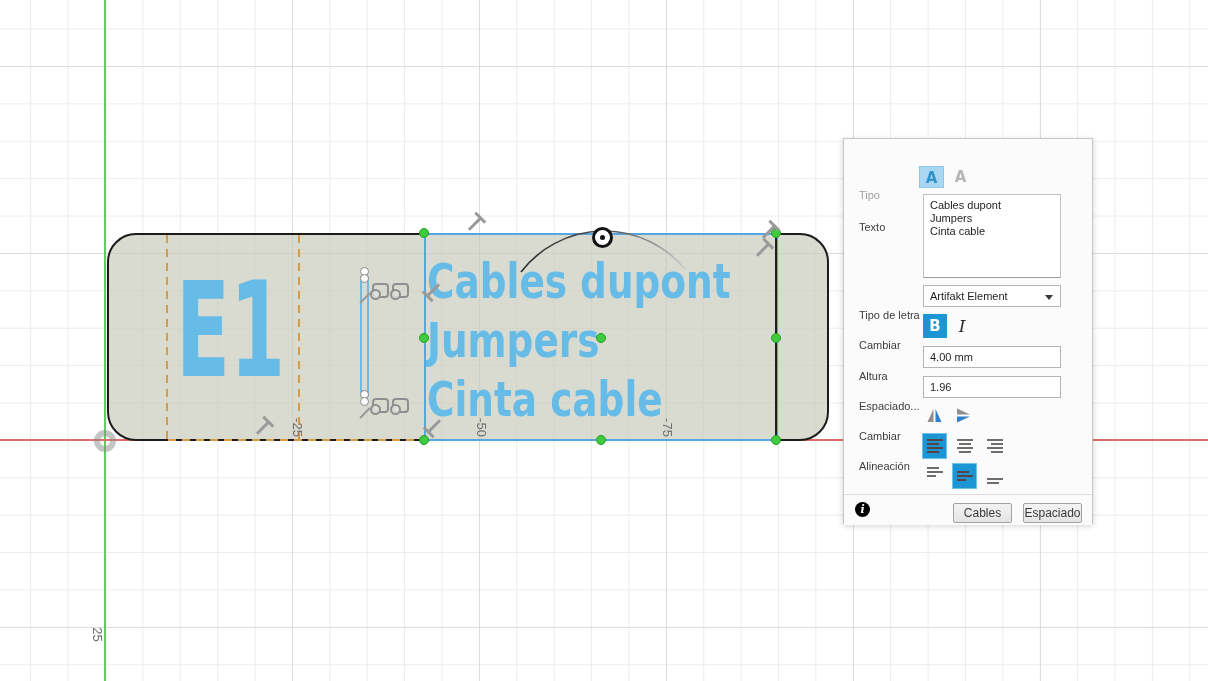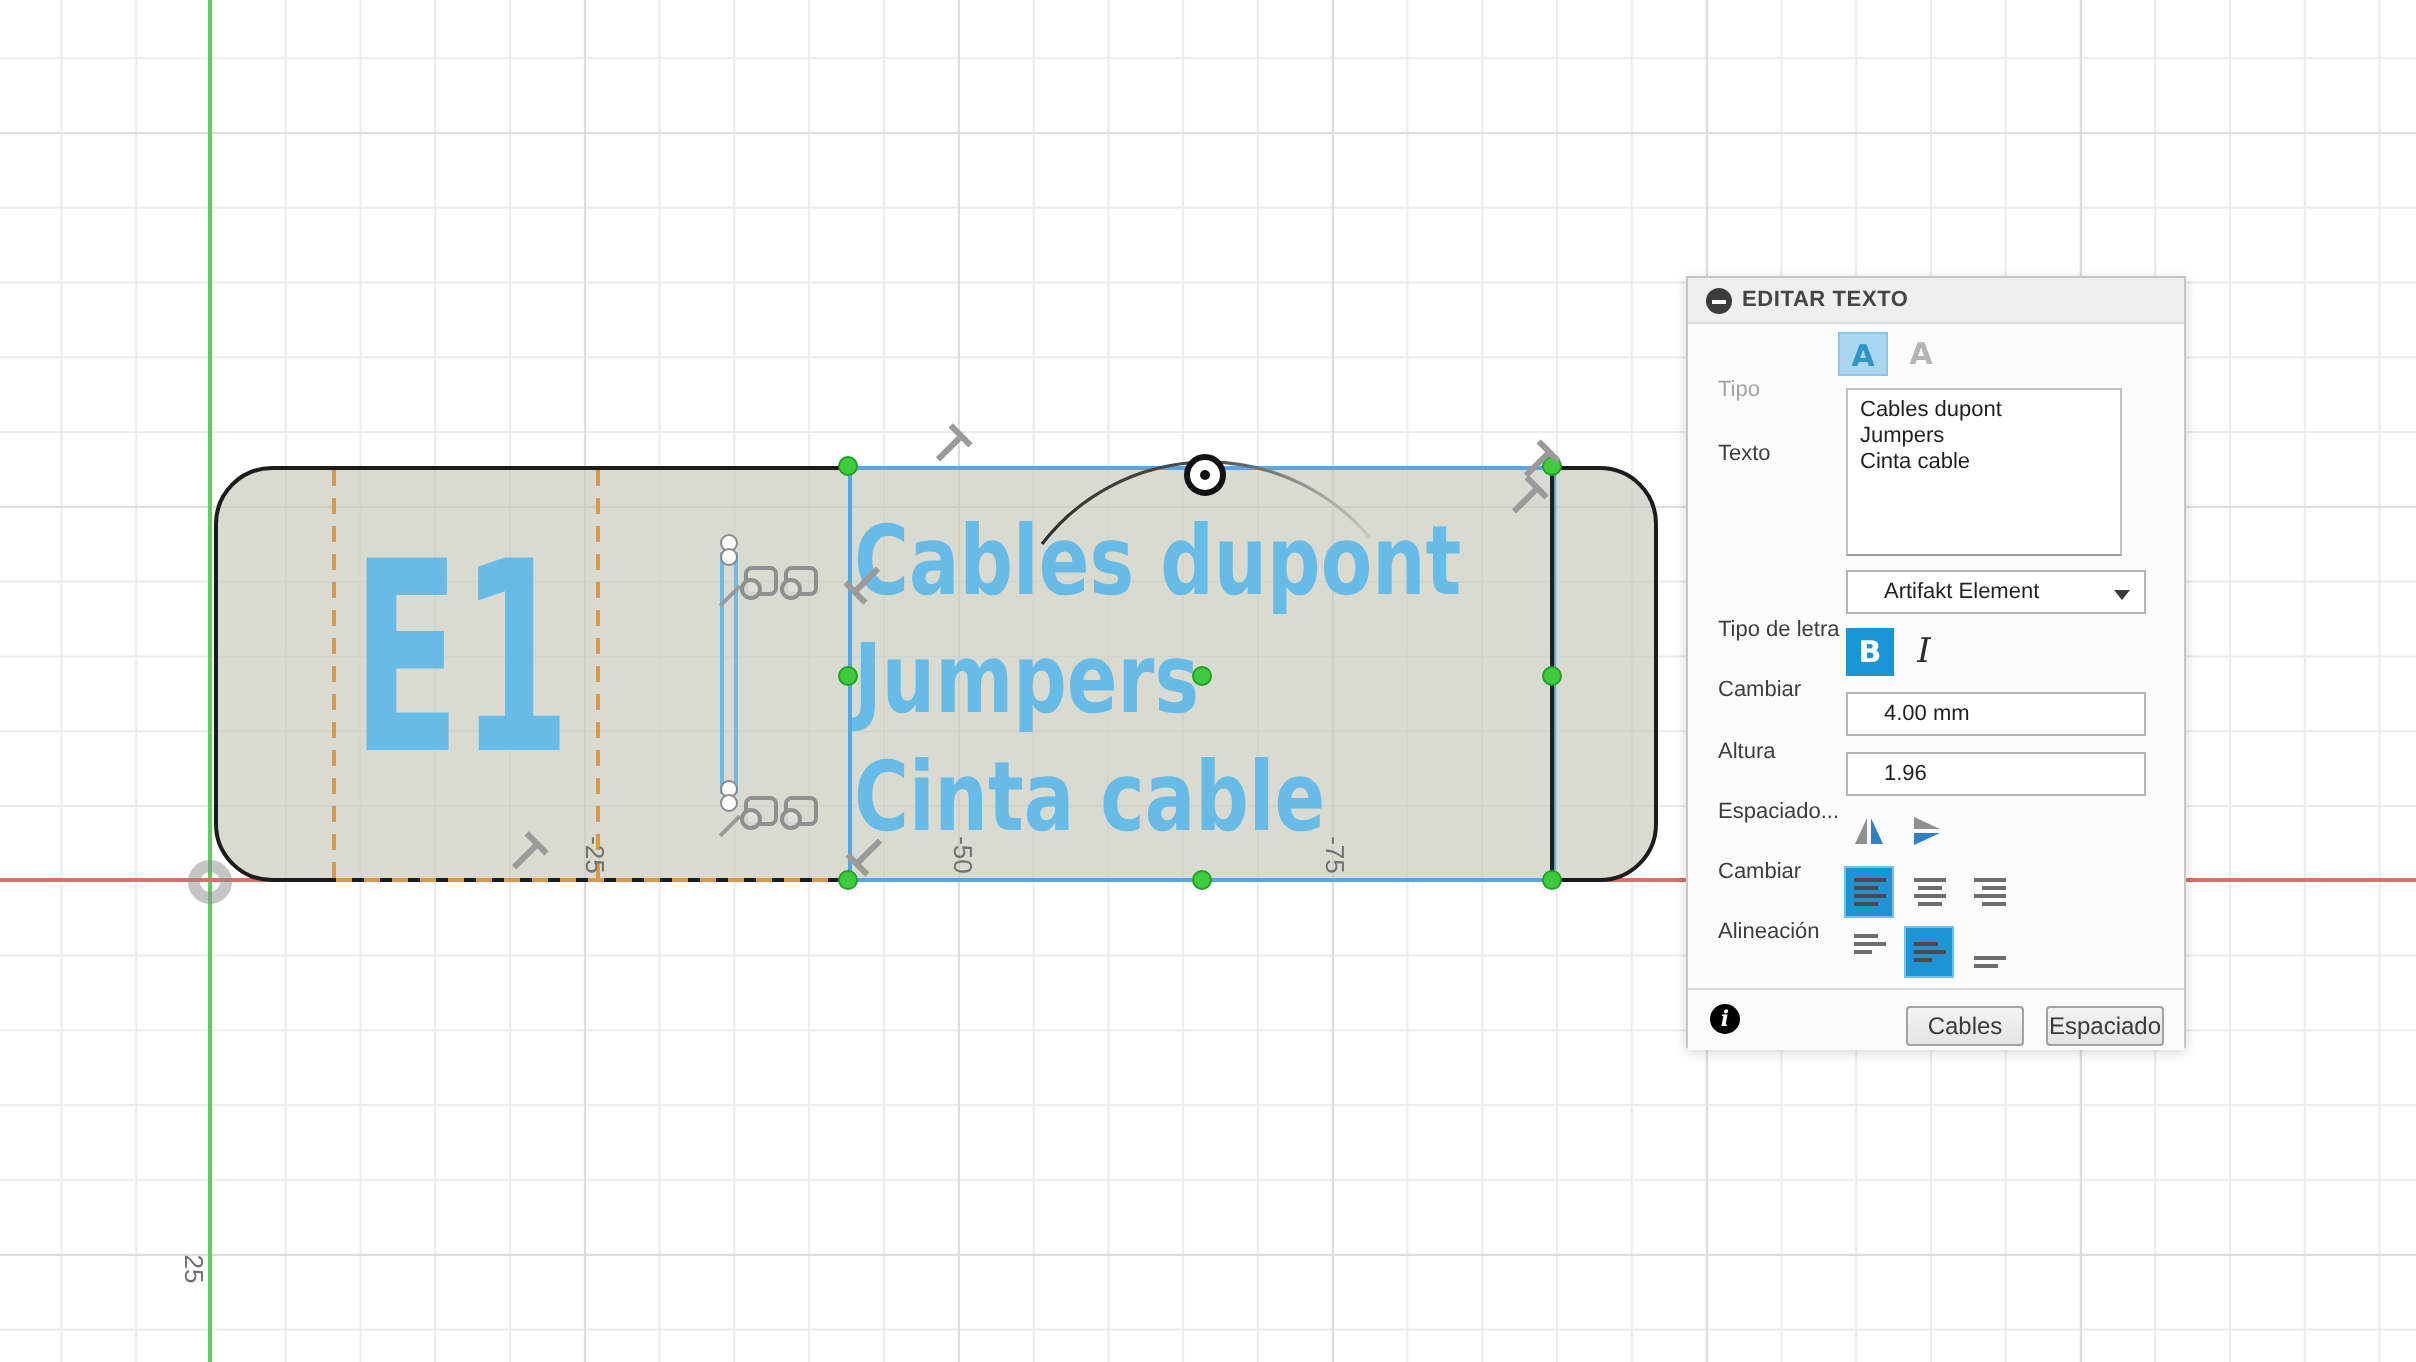--- a/index.html
+++ b/index.html
@@ -79,22 +79,22 @@
     border-bottom:1px solid #dcdcdc; }
   .d-title-text { position:absolute; left:27px; top:5px; font-size:11px; font-weight:bold;
     color:#454545; letter-spacing:0.3px; }
   .collapse-ic { position:absolute; left:9px; top:5px; width:13px; height:13px; border-radius:50%;
     background:#3c3c3c; }
   .collapse-ic::after { content:""; position:absolute; left:3px; top:5.5px; width:7px; height:2px; background:#fff; }
 
   .lbl { position:absolute; left:15px; font-size:11px; color:#3d3d3d; white-space:nowrap;margin-top:18px; }
   .lbl.muted { color:#a3a3a3; }
 
-  .inp { position:absolute; left:79px; width:150px; height:22px; background:#fff;
-    border:1px solid #b5b5b5; font-size:11px; color:#1f1f1f; padding:4px 18px; }
+  .inp { position:absolute; left:79px; width:138px; height:22px; background:#fff;
+    border:1px solid #b5b5b5; font-size:11px; color:#1f1f1f; padding:4px 6px; }
   .d-textarea { position:absolute; left:79px; top:55px; width:138px; height:84px; background:#fff;
     border:1px solid #c2c2c2; border-bottom-color:#9d9d9d; font:11px/13px "Liberation Sans", sans-serif;
     color:#1f1f1f; padding:4px 6px; resize:none; outline:none; }
   .d-select { padding-right:18px; }
   .sel-caret { position:absolute; right:7px; top:9px; width:0; height:0;
     border-left:4px solid transparent; border-right:4px solid transparent; border-top:5px solid #3a3a3a; }
 
   .abtn { position:absolute; top:27px; width:25px; height:22px; text-align:center;
     font:bold 15px/22px "DejaVu Sans", sans-serif; }
   .abtn.on  { background:#a9d6f0; color:#2f93cc; border:1px solid #8cc6e8; }
@@ -198,24 +198,20 @@
 
     <div class="dim-label" style="left:288px; top:420px;">-25</div>
     <div class="dim-label" style="left:472px; top:420px;">-50</div>
     <div class="dim-label" style="left:658px; top:420px;">-75</div>
     <div class="dim-label" style="left:90px;  top:627px;">25</div>
 
     <div class="origin-mark"></div>
   </div>
 
   <div id="dialog">
-    <div class="d-title">
-      <span class="collapse-ic"></span>
-      <span class="d-title-text">EDITAR TEXTO</span>
-    </div>
 
     <div class="lbl muted" style="top:32px;">Tipo</div>
     <div class="abtn on" style="left:75px;">A</div>
     <div class="abtn off" style="left:104px;">A</div>
 
     <div class="lbl" style="top:64px;">Texto</div>
     <textarea class="d-textarea" style="">Cables dupont
 Jumpers
 Cinta cable</textarea>
 

